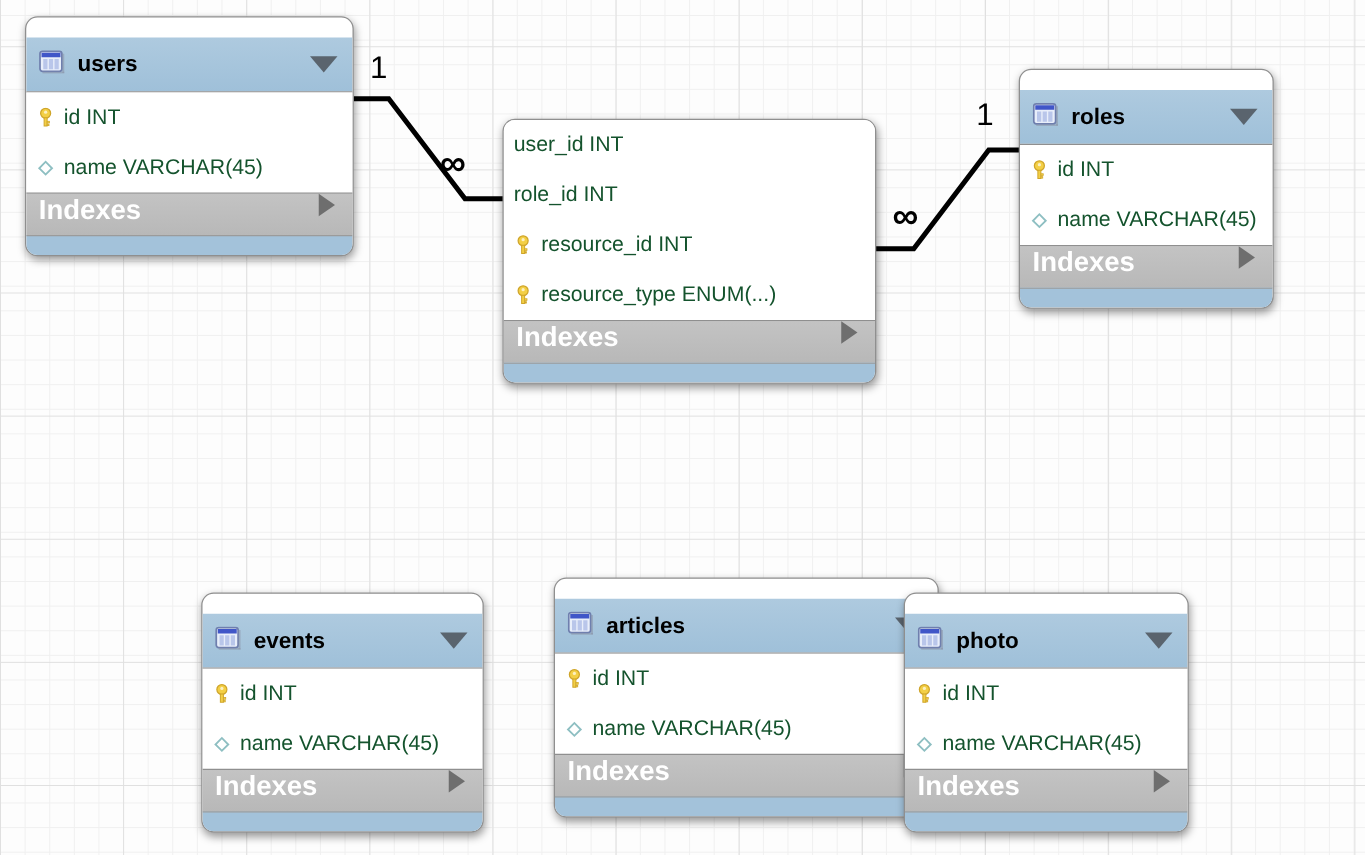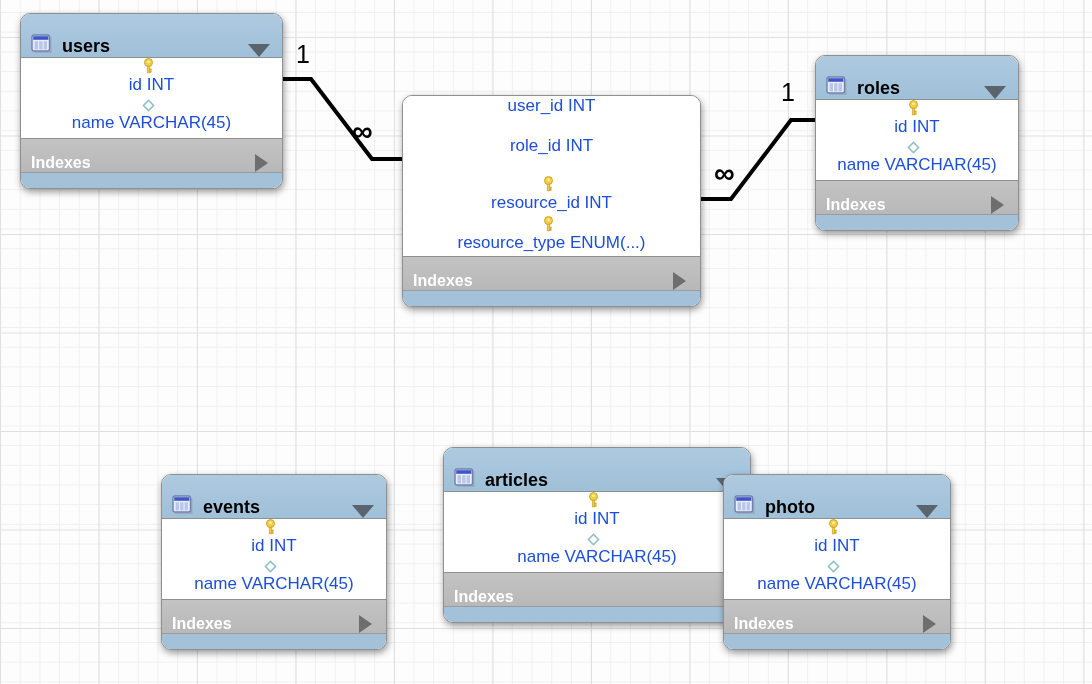--- a/index.html
+++ b/index.html
@@ -20,42 +20,43 @@
   .lbl{position:absolute;z-index:2;color:#000;}
   .lbl.one{font-size:25px;}
   .lbl.many{font-size:29px;font-weight:bold;line-height:20px;}
 
   .table{
     position:absolute; z-index:3; box-sizing:border-box;
     border:1.5px solid #8f8f8f; border-radius:10px; overflow:hidden;
     background:#fff; box-shadow:1px 3px 7px rgba(0,0,0,0.40);
   }
   .t-header{
-    height:43px; display:flex; align-items:flex-end;
+    height:43px; display:flex; align-items:center;
     padding:0 12px 0 10px;
     background:linear-gradient(#aecadf,#9fc0d9);
     border-bottom:1px solid #8f8f8f;
+    margin-top:16px;
   }
   .t-title{font-size:18px;font-weight:bold;margin-left:10px;color:#000;white-space:nowrap;}
   .t-collapse{
     margin-left:auto;width:0;height:0;
     border-left:11px solid transparent;border-right:11px solid transparent;
     border-top:13px solid #5a646e;
   }
   .t-row{
     height:40px;display:flex;align-items:center;
-    padding:0 8px;background:#fff;font-size:17px;color:#1d4ed8;white-space:nowrap;flex-direction:column;
+    padding:0 8px;background:#fff;font-size:17px;color:#14532d;white-space:nowrap;
   }
   .t-row .ic{display:inline-flex;margin-right:7px;flex:none;}
   .t-indexes{
-    height:33px;display:flex;align-items:flex-end;
+    height:33px;display:flex;align-items:flex-start;
     padding:0 14px 0 10px;
     background:linear-gradient(#c3c3c3,#b8b8b8);
     border-top:1px solid #8f8f8f;
-    color:#fff;font-weight:bold;font-size:16px;
+    color:#fff;font-weight:bold;font-size:22px;
   }
   .t-expand{
     margin-left:auto;width:0;height:0;
     border-top:9px solid transparent;border-bottom:9px solid transparent;
     border-left:13px solid #6e6e6e;
   }
   .t-bottom{height:15px;background:#a3c2da;border-top:1px solid #9b9b9b;}
 </style>
 </head>
 <body>
@@ -232,21 +233,21 @@
       </span>
       <span>name VARCHAR(45)</span>
     </div>
     <div class="t-indexes">
       <span>Indexes</span>
       <span class="t-expand"></span>
     </div>
     <div class="t-bottom"></div>
   </div>
 
-  <div class="table" style="left:443px;top:447px;width:308px;">
+  <div class="table" style="left:443px;top:462px;width:308px;">
     <div class="t-header">
       <span class="ic">
         <svg width="21" height="19" viewBox="0 0 21 19">
             <rect x="1" y="1" width="17.5" height="16" rx="2" fill="#e8eefa" stroke="#6f7fae" stroke-width="1.4"></rect>
             <rect x="2.2" y="2.2" width="15.2" height="3.6" fill="#4056c8"></rect>
             <rect x="3.6" y="7.2" width="3.4" height="8.2" fill="#b9c6ea"></rect>
             <rect x="8.1" y="7.2" width="3.4" height="8.2" fill="#b9c6ea"></rect>
             <rect x="12.6" y="7.2" width="3.4" height="8.2" fill="#b9c6ea"></rect>
             <rect x="18.8" y="3" width="1.6" height="15.4" fill="#8b93a8" opacity="0.55"></rect>
             <rect x="3" y="17.4" width="17.4" height="1.4" fill="#8b93a8" opacity="0.55"></rect>

